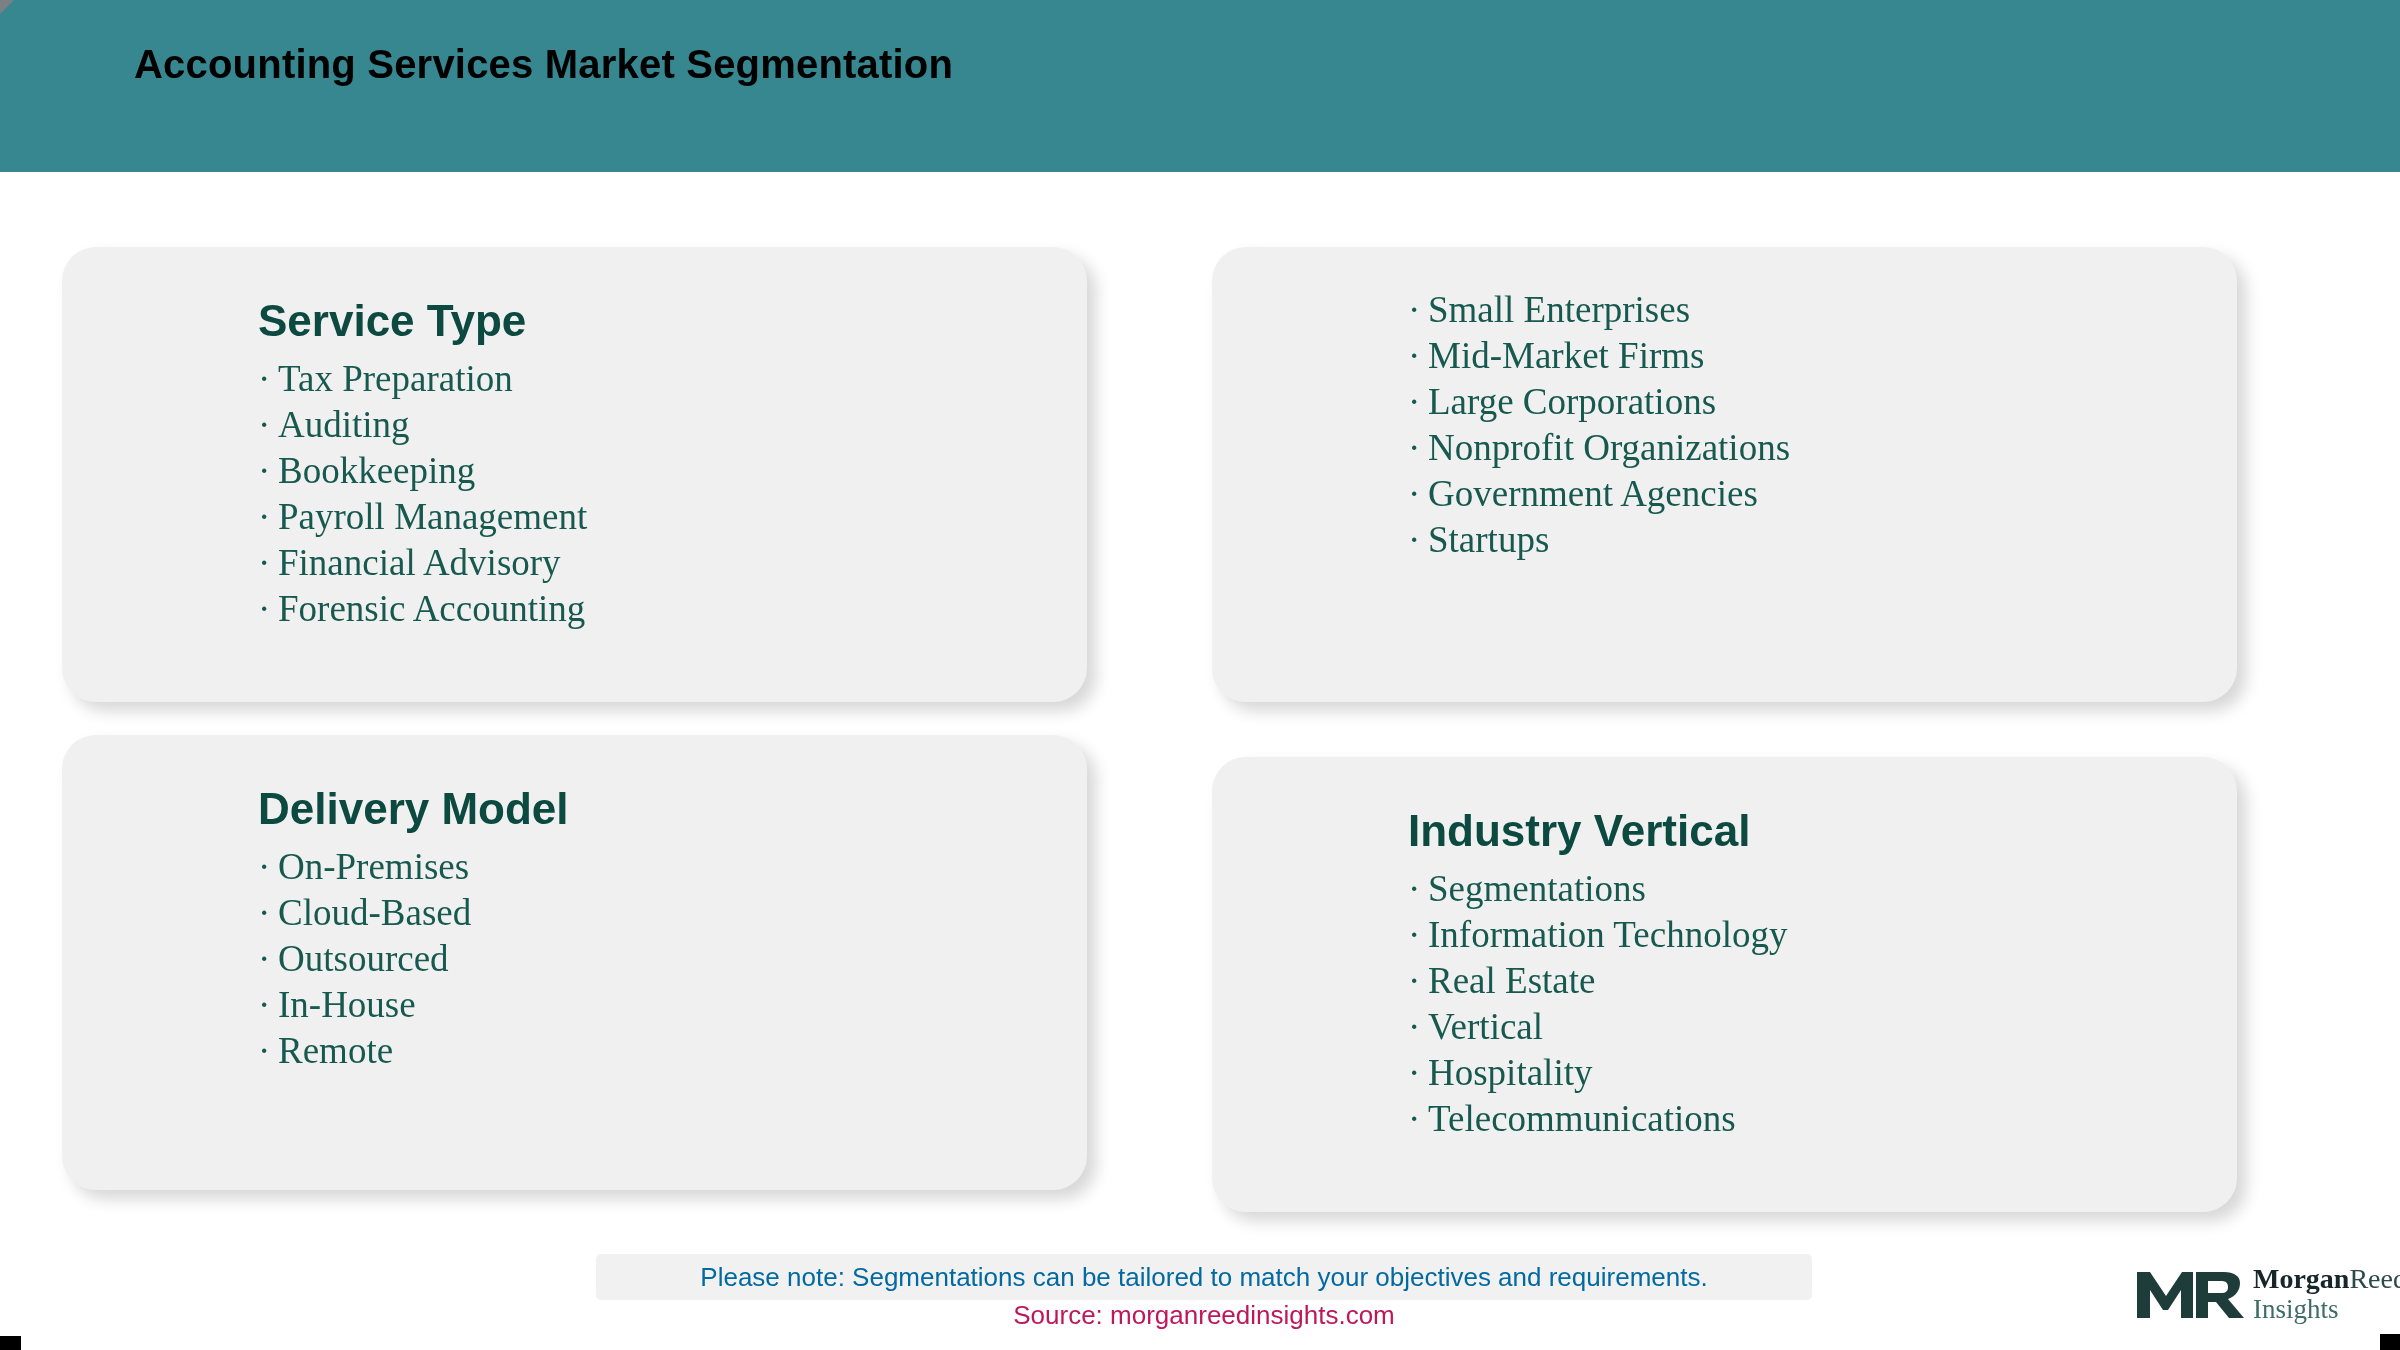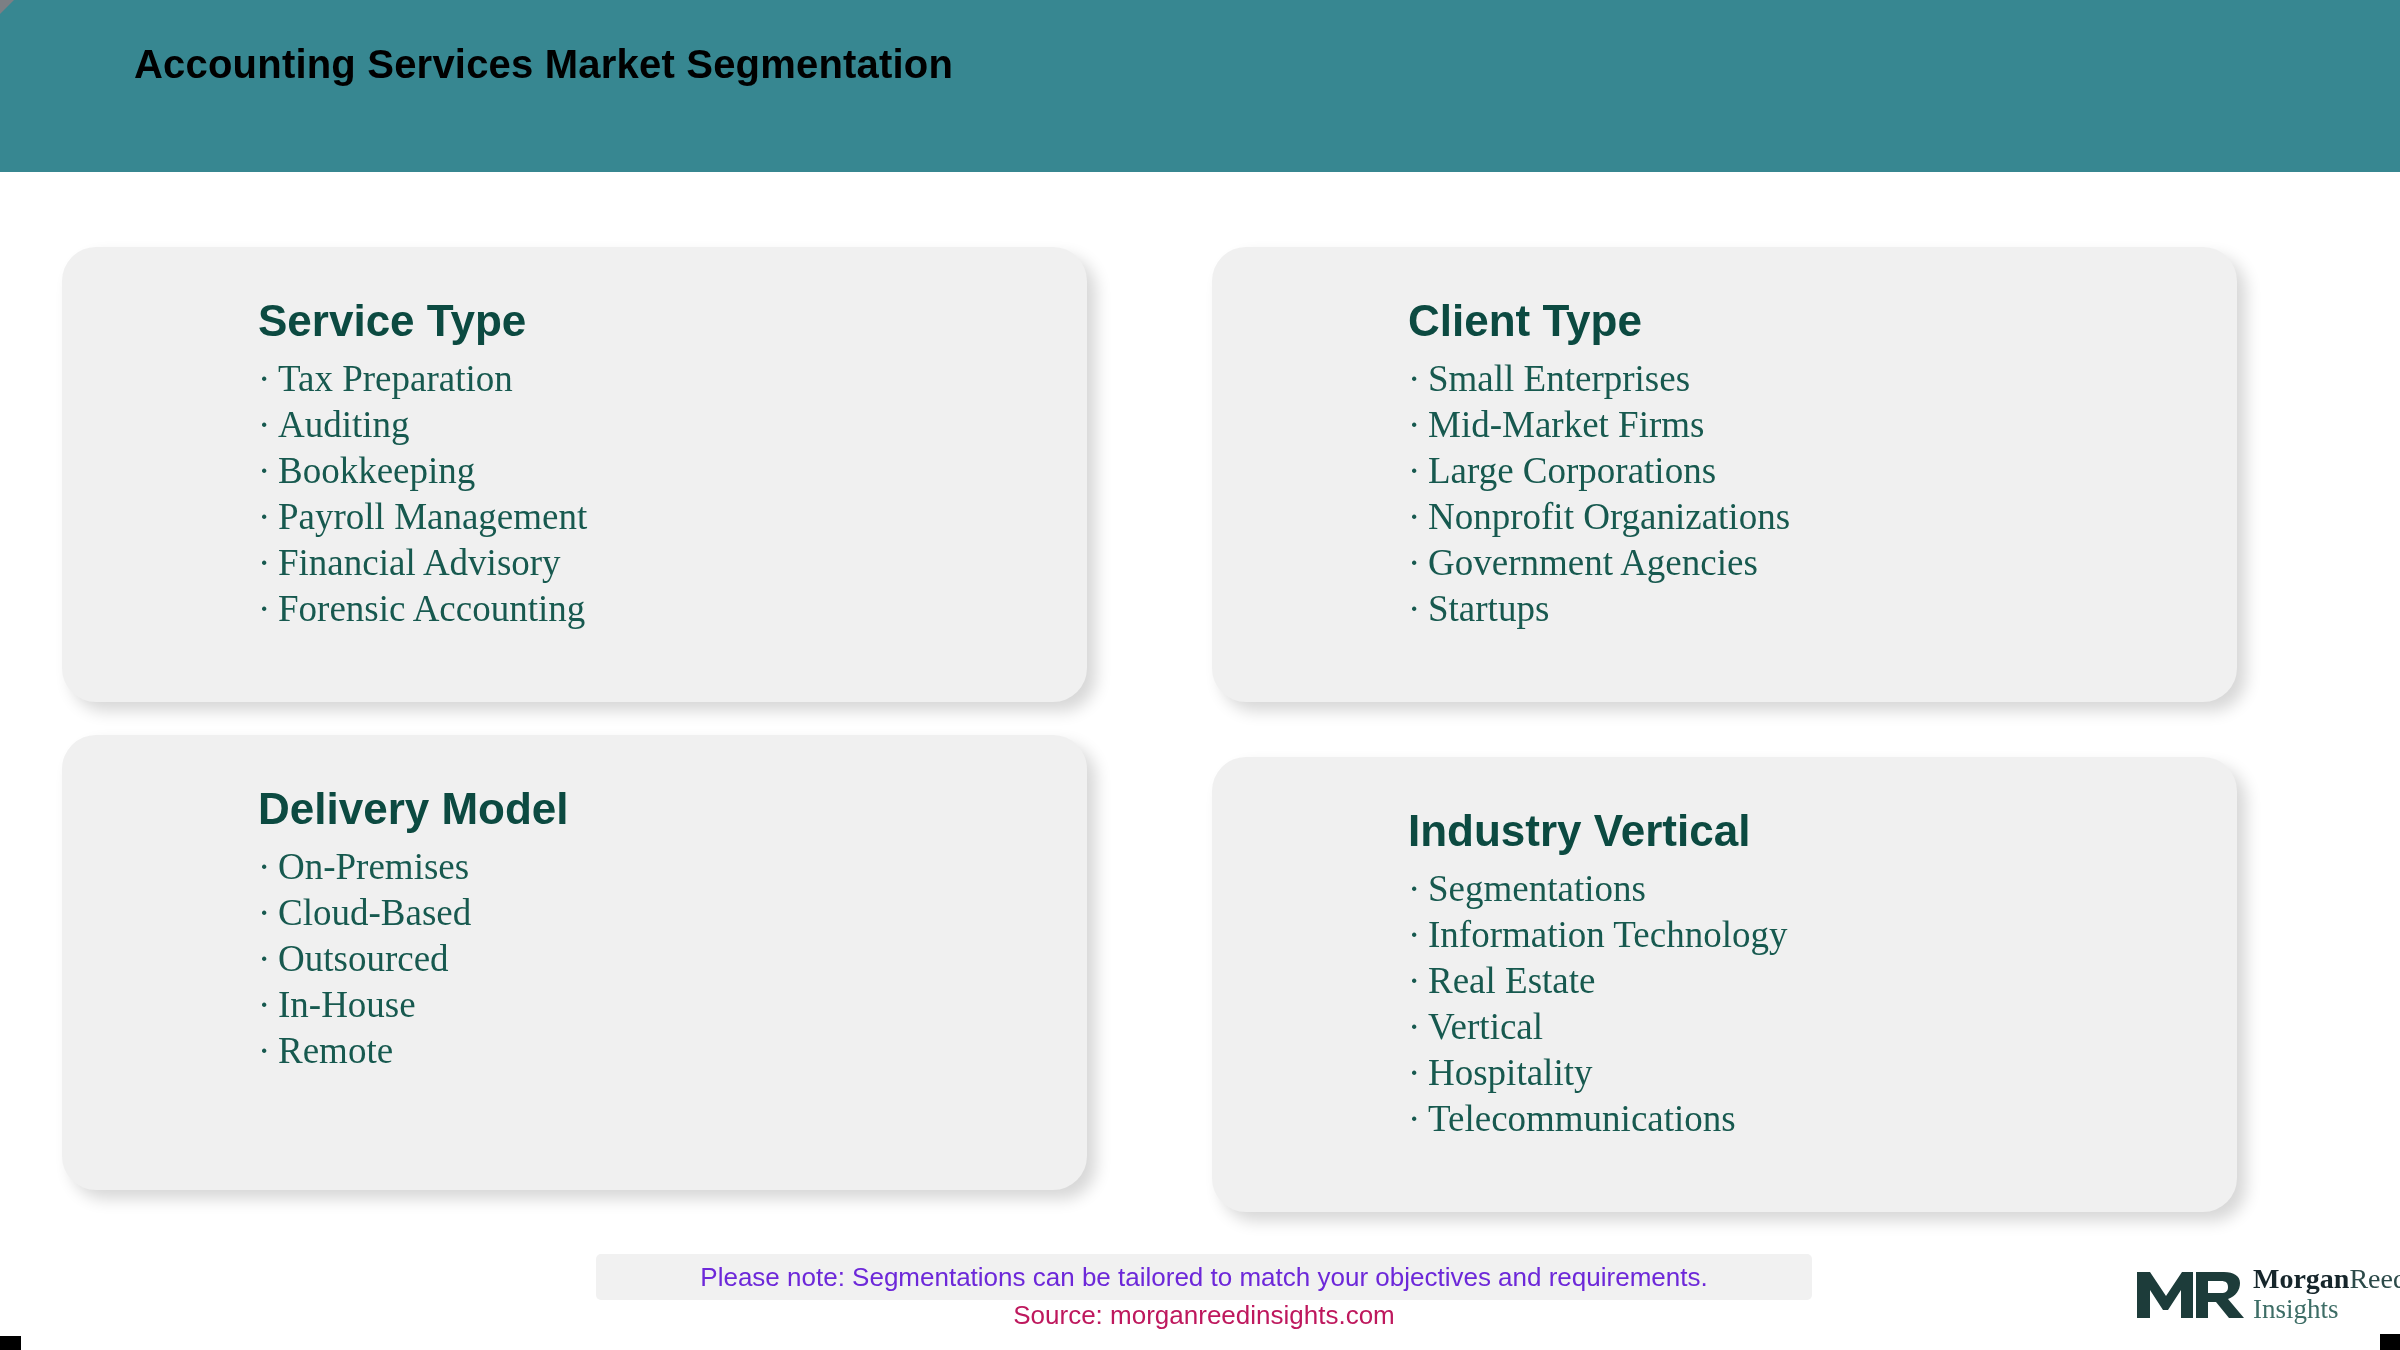--- a/index.html
+++ b/index.html
@@ -110,21 +110,21 @@
   }
   .note-text {
     position: absolute;
     left: 0;
     top: 0;
     width: 1216px;
     height: 46px;
     line-height: 46px;
     text-align: center;
     font-size: 26px;
-    color: #6d28d9;
+    color: #0369a1;
     white-space: nowrap;
   }
   .source-text {
     position: absolute;
     left: 596px;
     top: 1300px;
     width: 1216px;
     text-align: center;
     font-size: 26px;
     color: #be185d;
@@ -198,21 +198,20 @@
         <li><span class="bullet">·</span><span>Bookkeeping</span></li>
         <li><span class="bullet">·</span><span>Payroll Management</span></li>
         <li><span class="bullet">·</span><span>Financial Advisory</span></li>
         <li><span class="bullet">·</span><span>Forensic Accounting</span></li>
       </ul>
     </div>
   </div>
 
   <div class="card card-b">
     <div class="card-inner">
-      <div class="card-title">Client Type</div>
       <ul class="card-list">
         <li><span class="bullet">·</span><span>Small Enterprises</span></li>
         <li><span class="bullet">·</span><span>Mid-Market Firms</span></li>
         <li><span class="bullet">·</span><span>Large Corporations</span></li>
         <li><span class="bullet">·</span><span>Nonprofit Organizations</span></li>
         <li><span class="bullet">·</span><span>Government Agencies</span></li>
         <li><span class="bullet">·</span><span>Startups</span></li>
       </ul>
     </div>
   </div>

